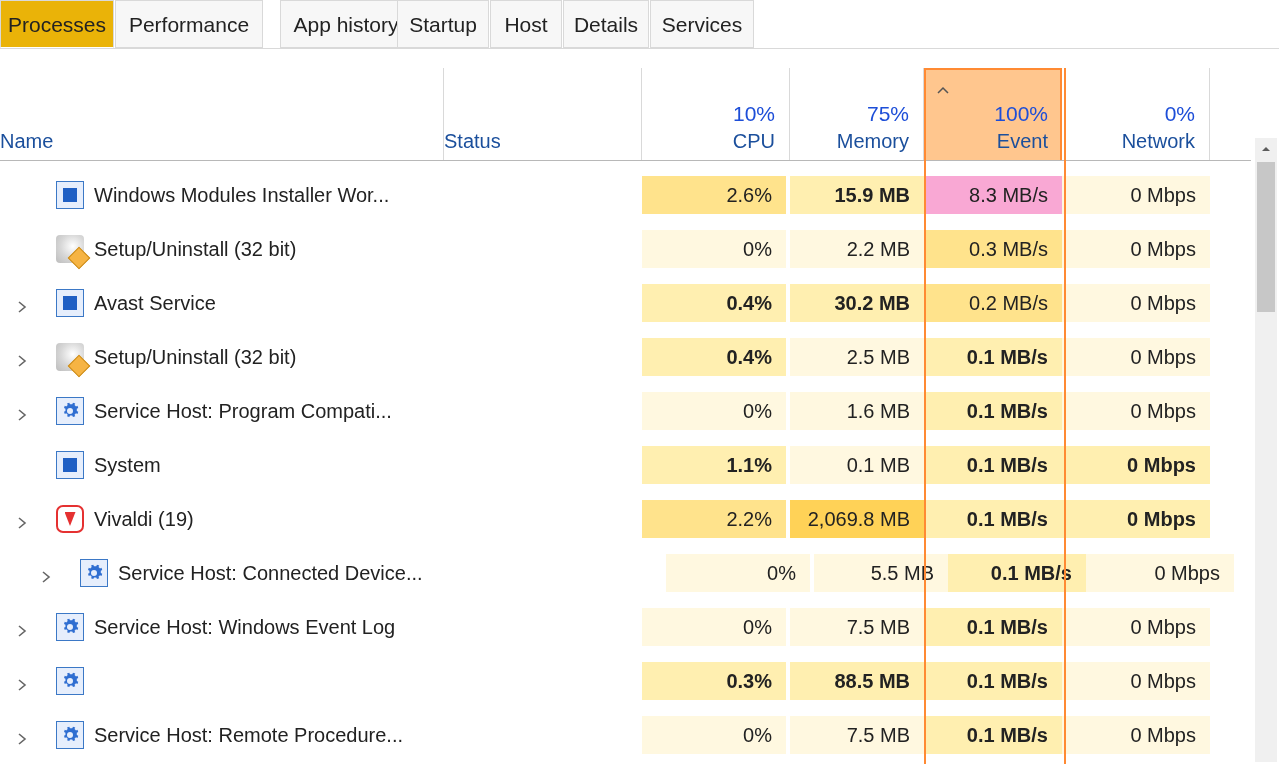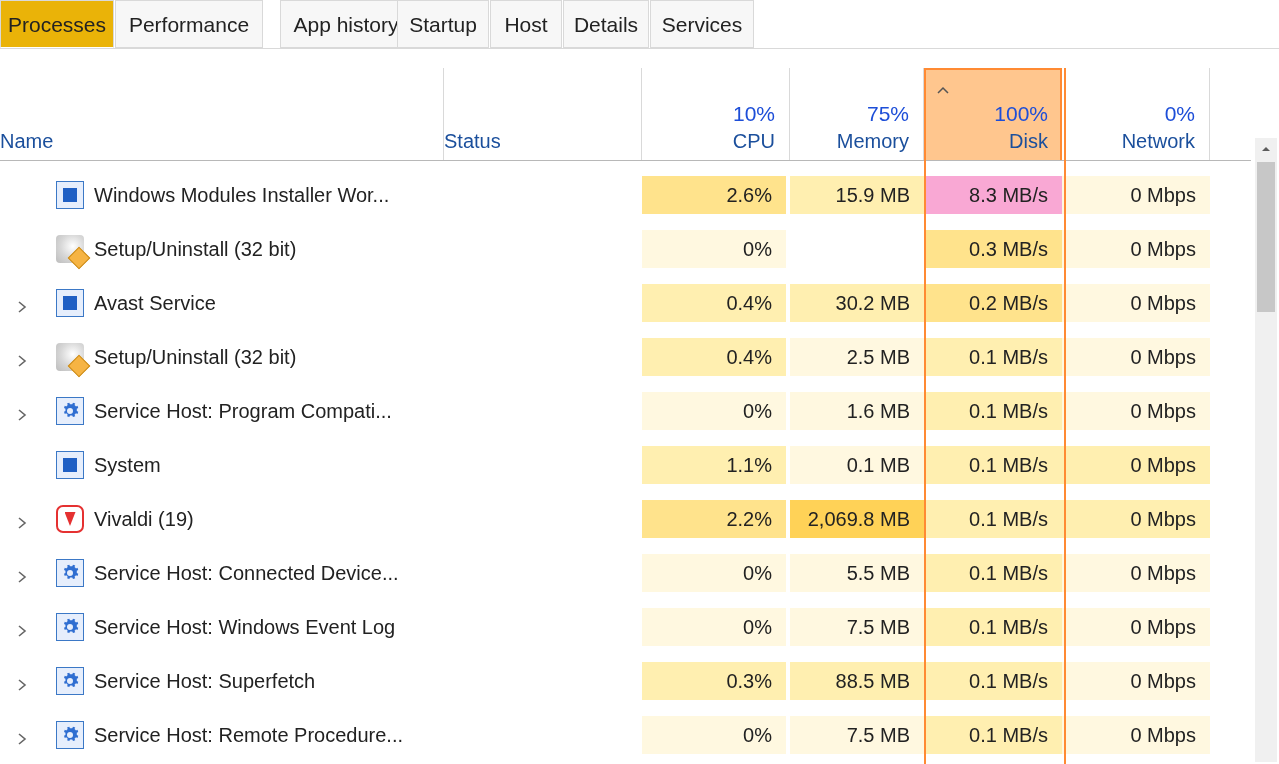--- a/index.html
+++ b/index.html
@@ -137,21 +137,21 @@
   .cell.right { justify-content: flex-end; padding-right: 14px; }
   .cell.left  { justify-content: flex-start; }
   .cell.name   { left: 0;    width: 642px; padding-left: 52px; }
   .cell.cpu    { left: 642px; width: 144px; }
   .cell.mem    { left: 790px; width: 134px; }
   .cell.disk   { left: 924px; width: 138px; }
   .cell.net    { left:1062px; width: 148px; }
 
   
   .heat0 { background:#fff8e0; } 
-  .heat1 { background:#ffefb0; }
+  .heat1 { background:#ffefb0;font-weight:bold; }
   .heat2 { background:#ffe38c; }
   .heat3 { background:#ffd257; }
   .heat4 { background:#f9a8d4; }
 
   
   .disk-col-outline {
     position: absolute;
     top: 68px;
     bottom: 0;
     left: 924px;
@@ -272,21 +272,21 @@
   </div>
   <div class="colhead right mem sep-right">
     <span class="usage">75%</span>
     <span class="label">Memory</span>
   </div>
   <div class="colhead right disk sorted hot">
     <svg class="sort-ind" viewBox="0 0 14 14">
         <path d="M2 5 L7 10 L12 5"></path>
       </svg>
     <span class="usage">100%</span>
-    <span class="label">Disk</span>
+    <span class="label">Event</span>
   </div>
   <div class="colhead right net sep-right">
     <span class="usage">0%</span>
     <span class="label">Network</span>
   </div>
 </div>
 
 <div class="disk-col-outline"></div>
 
 <div class="tablebody" id="tablebody">
@@ -312,20 +312,23 @@
     </div>
     <div class="row" style="top: 54px;">
       <div class="cell left name">
         <div class="appicon">
           <div class="icon-installer"></div>
         </div>
         <span class="label">Setup/Uninstall (32 bit)</span>
       </div>
       <div class="cell right cpu heat0">
         <span>0%</span>
+      </div>
+      <div class="cell right mem heat0">
+        <span>2.2 MB</span>
       </div>
       <div class="cell right disk heat2">
         <span>0.3 MB/s</span>
       </div>
       <div class="cell right net heat0">
         <span>0 Mbps</span>
       </div>
     </div>
     <div class="row" style="top: 108px;">
       <div class="cell left name">
@@ -436,21 +439,21 @@
       <div class="cell right mem heat3">
         <span>2,069.8 MB</span>
       </div>
       <div class="cell right disk heat1">
         <span>0.1 MB/s</span>
       </div>
       <div class="cell right net heat1">
         <span>0 Mbps</span>
       </div>
     </div>
-    <div class="row" style="top: 378px;">
+    <div class="row" style="top: 378px; margin-left: 24px;">
       <div class="cell left name">
         <div class="expander"><svg viewBox="0 0 14 14">
             <path d="M4 2 L10 7 L4 12"></path>
           </svg></div>
         <div class="appicon">
           <div class="icon-gear">
             <svg viewBox="0 0 24 24">
               <path d="M12 8a4 4 0 100 8 4 4 0 000-8zm9 4l2 1-1 3-2-1a9 9 0 01-2 2l1 2-3 1-1-2a9 9 0 01-3 0l-1 2-3-1 1-2a9 9 0 01-2-2l-2 1-1-3 2-1a9 9 0 010-3l-2-1 1-3 2 1a9 9 0 012-2l-1-2 3-1 1 2a9 9 0 013 0l1-2 3 1-1 2a9 9 0 012 2l2-1 1 3-2 1a9 9 0 010 3z"></path>
             </svg>
           </div>
@@ -502,21 +505,20 @@
         <div class="expander"><svg viewBox="0 0 14 14">
             <path d="M4 2 L10 7 L4 12"></path>
           </svg></div>
         <div class="appicon">
           <div class="icon-gear">
             <svg viewBox="0 0 24 24">
               <path d="M12 8a4 4 0 100 8 4 4 0 000-8zm9 4l2 1-1 3-2-1a9 9 0 01-2 2l1 2-3 1-1-2a9 9 0 01-3 0l-1 2-3-1 1-2a9 9 0 01-2-2l-2 1-1-3 2-1a9 9 0 010-3l-2-1 1-3 2 1a9 9 0 012-2l-1-2 3-1 1 2a9 9 0 013 0l1-2 3 1-1 2a9 9 0 012 2l2-1 1 3-2 1a9 9 0 010 3z"></path>
             </svg>
           </div>
         </div>
-        <span class="label">Service Host: Superfetch</span>
       </div>
       <div class="cell right cpu heat1">
         <span>0.3%</span>
       </div>
       <div class="cell right mem heat1">
         <span>88.5 MB</span>
       </div>
       <div class="cell right disk heat1">
         <span>0.1 MB/s</span>
       </div>

